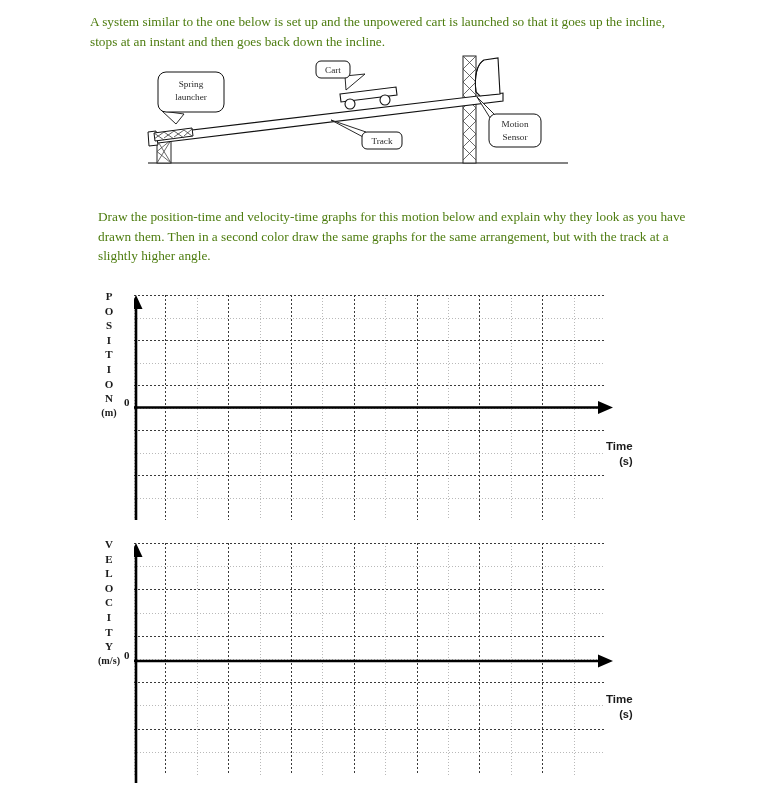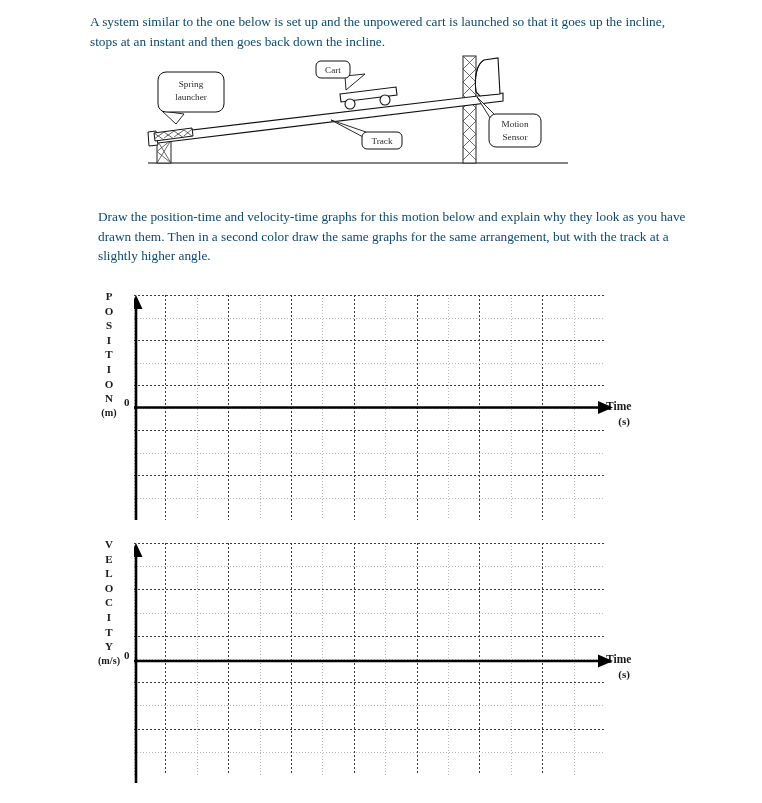--- a/index.html
+++ b/index.html
@@ -16,21 +16,21 @@
     color: #000000;
     overflow: hidden;
   }
 
   
   .prose {
     position: absolute;
     font-family: "Liberation Serif", serif;
     font-size: 13.3px;
     line-height: 19.5px;
-    color: #0c4a6e;
+    color: #4d7c0f;
     white-space: pre-line;
   }
   #intro-text  { left: 90px; top: 12px;  width: 596px; }
   #task-text   { left: 98px; top: 207px; width: 596px; }
 
   
   #apparatus {
     position: absolute;
     left: 140px;
     top: 52px;
@@ -78,27 +78,28 @@
     font-weight: bold;
     font-size: 11px;
     color: #1b1b1b;
   }
   #pos-zero { left: 36px; top: 113px; }
   #vel-zero { left: 36px; top: 118px; }
 
   
   .time-label {
     position: absolute;
-    font-family: Liberation Serif, serif;
+    font-family: Liberation Sans, sans-serif;
     font-weight: bold;
     font-size: 11.5px;
     color: #1b1b1b;
     line-height: 15px;
-    text-align: center;
+    text-align: right;
     white-space: nowrap;
+    margin-top: 40px;
   }
   .time-label .unit {
     display: block;
     padding-left: 11px;
     font-size: 11px;
   }
   #pos-time { left: 518px; top: 116px; }
   #vel-time { left: 518px; top: 121px; }
 
   

